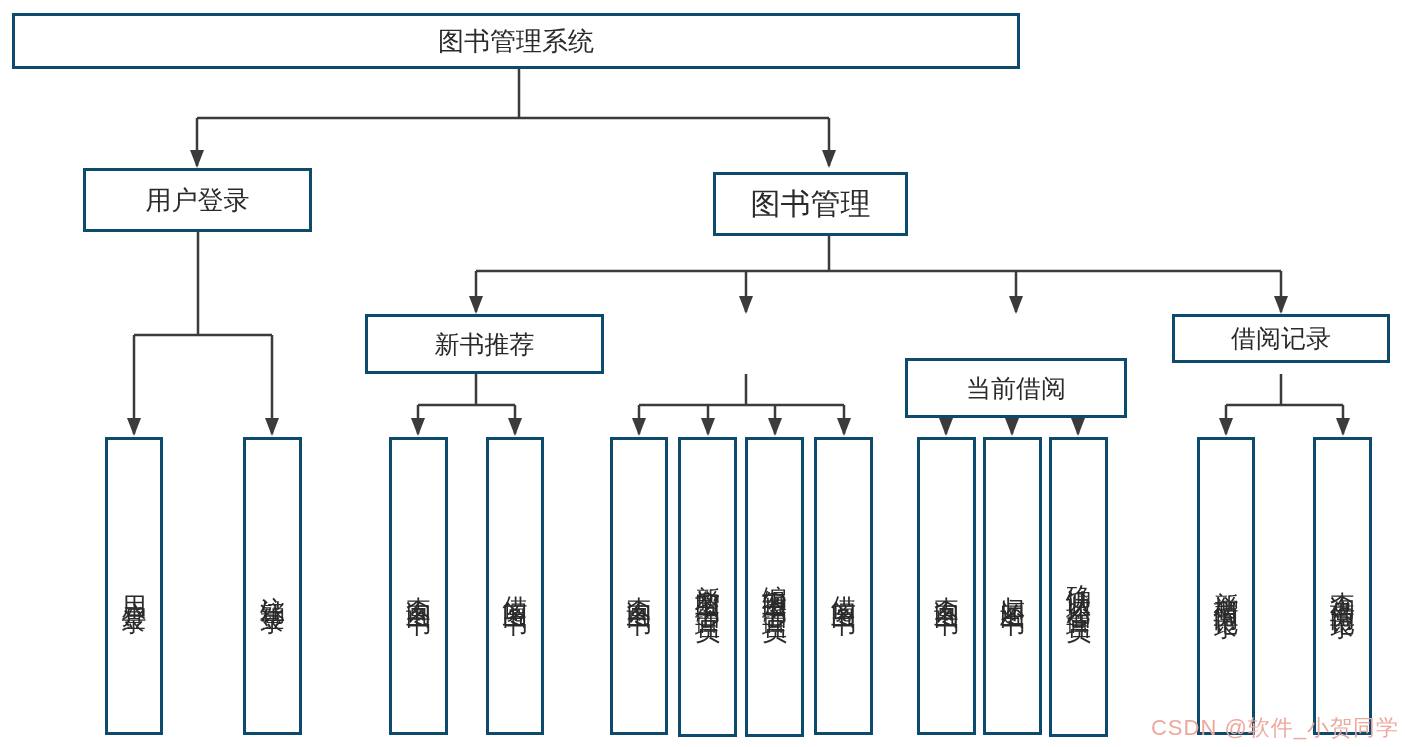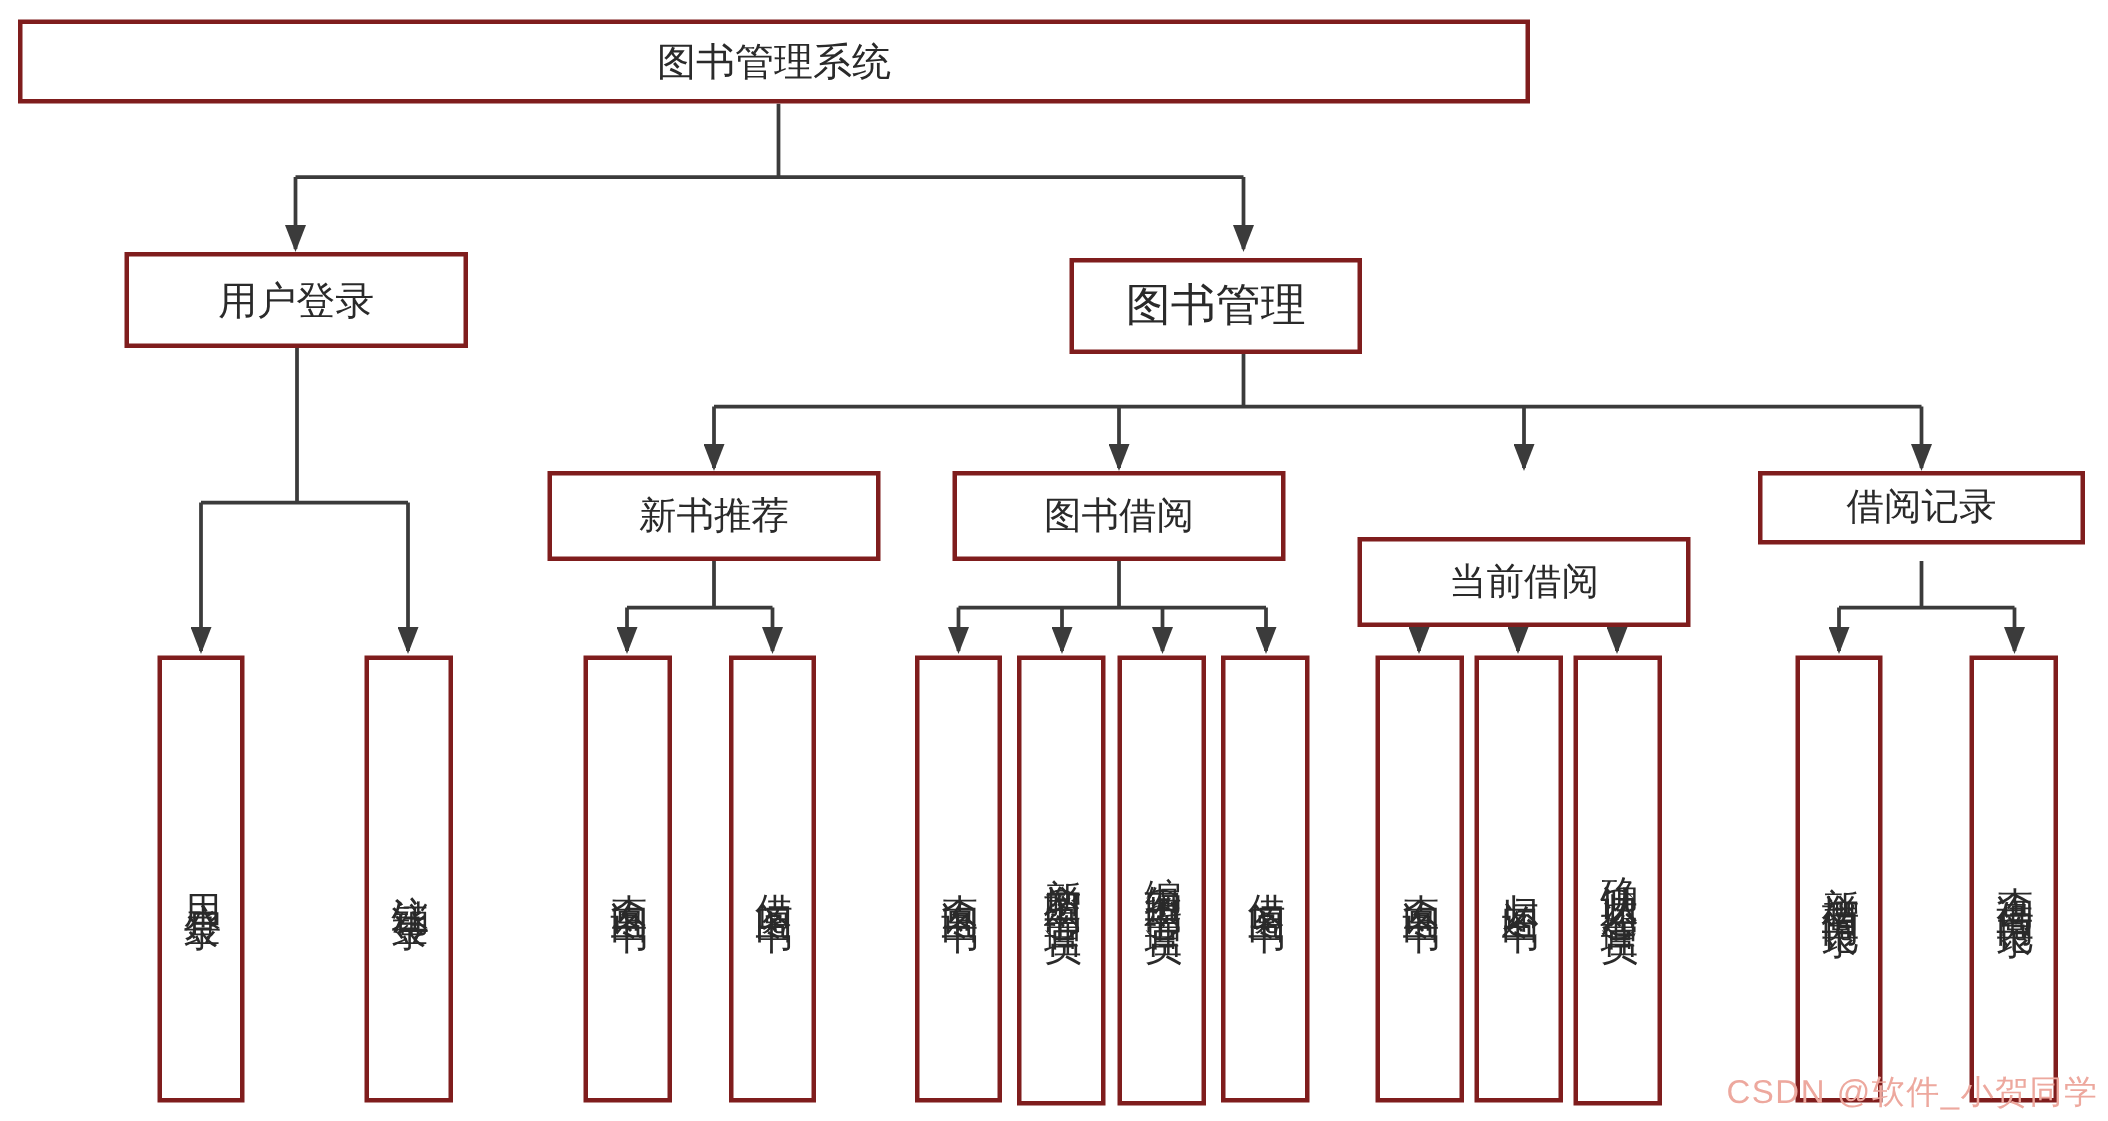--- a/index.html
+++ b/index.html
@@ -16,21 +16,21 @@
 
   .connectors {
     position: absolute;
     left: 0; top: 0;
     width: 1405px; height: 747px;
     pointer-events: none;
   }
 
   .node {
     position: absolute;
-    border: 3px solid #7f1d1d;
+    border: 3px solid #0c4a6e;
     background: #ffffff;
     display: flex;
     align-items: center;
     justify-content: center;
     color: #2a2a2a;
     font-size: 25px;
     line-height: 1;
     white-space: nowrap;
   }
 
@@ -100,25 +100,22 @@
     <span>图书管理系统</span>
   </div>
 
   <div class="node" style="left:83px; top:168px; width:229px; height:64px; font-size:26px;">
     <span>用户登录</span>
   </div>
   <div class="node" style="left:713px; top:172px; width:195px; height:64px; font-size:30px;">
     <span>图书管理</span>
   </div>
 
-  <div class="node" style="left:365px; top:314px; width:222px; height:60px;">
+  <div class="node" style="left:365px; top:314px; width:239px; height:60px;">
     <span>新书推荐</span>
-  </div>
-  <div class="node" style="left:635px; top:314px; width:222px; height:60px;">
-    <span>图书借阅</span>
   </div>
   <div class="node" style="left:905px; top:314px; width:222px; height:60px;margin-top:44px;">
     <span>当前借阅</span>
   </div>
   <div class="node" style="left:1172px; top:314px; width:218px; height:49px;">
     <span>借阅记录</span>
   </div>
 
   <div class="node leaf" style="left:105px; top:437px; width:58px; height:298px;">
     <span>用户登录</span>

